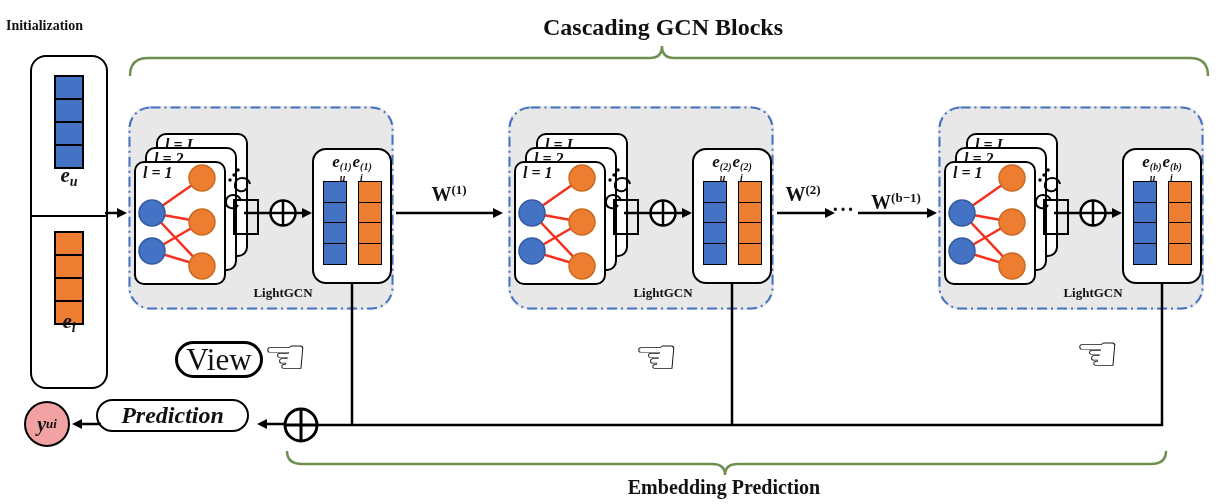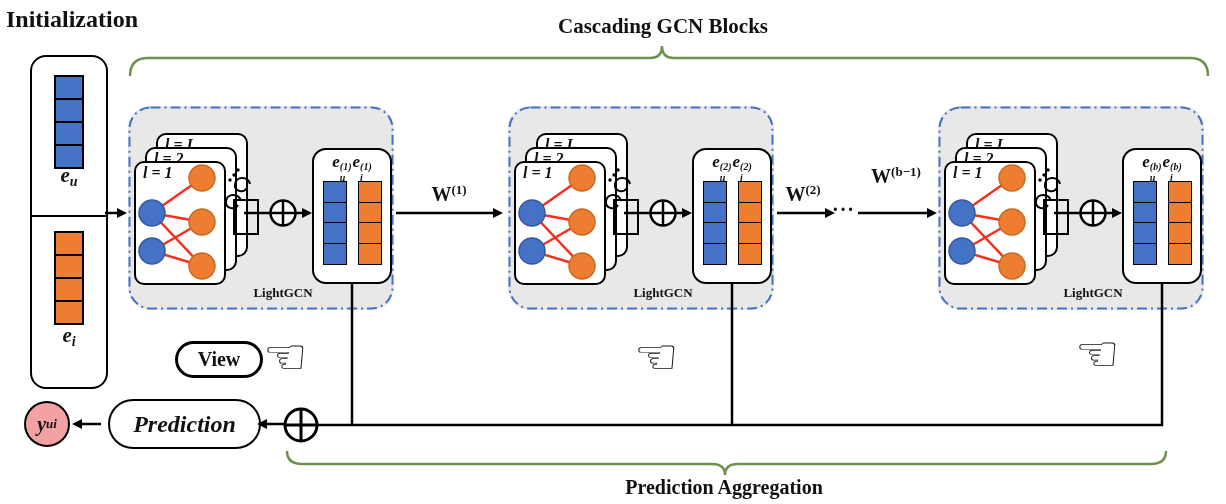--- a/index.html
+++ b/index.html
@@ -1,32 +1,32 @@
 <!DOCTYPE html>
 <html><head>
 <meta charset="utf-8">
 <style>
   html,body{margin:0;padding:0;background:#fff;}
   .canvas{position:relative;width:1226px;height:504px;background:#fff;overflow:hidden;
           font-family:"Liberation Serif",serif;color:#111;}
   .abs{position:absolute;}
   
-  .init-title{left:6px;top:6px;font-weight:bold;font-size:24px;}
-  .cascade-title{left:663px;top:14px;transform:translateX(-50%);font-weight:bold;font-size:21px;white-space:nowrap;}
+  .init-title{left:6px;top:18px;font-weight:bold;font-size:14px;}
+  .cascade-title{left:663px;top:14px;transform:translateX(-50%);font-weight:bold;font-size:24px;white-space:nowrap;}
   .agg-title{left:724px;top:476px;transform:translateX(-50%);font-weight:bold;font-size:20px;white-space:nowrap;}
   
   .init-box{left:30px;top:55px;width:74px;height:330px;background:#fff;border:2.5px solid #000;border-radius:16px;}
   .init-divider{position:absolute;left:0;top:158px;width:100%;border-top:2px solid #000;}
   .init-col{position:absolute;left:22px;display:flex;flex-direction:column;}
   .init-col.user{top:18px;} .init-col.item{top:174px;}
   .isq{width:26px;height:21px;border:2px solid #000;margin-top:-2px;}
   .isq:first-child{margin-top:0;}
   .blue-bg{background:#4472C4;} .orange-bg{background:#ED7D31;}
   .init-label{position:absolute;left:0;width:100%;text-align:center;font-weight:bold;font-style:italic;font-size:21px;}
-  .init-label.user{top:106px;} .init-label.item{top:266px;}
+  .init-label.user{top:106px;} .init-label.item{top:252px;}
   .sub{font-size:14px;vertical-align:-4px;}
   
   .block{top:106px;width:266px;height:204px;background:#E8E8E8;border-radius:22px;}
   .b1{left:128px;} .b2{left:508px;} .b3{left:938px;}
   .card{position:absolute;width:92px;height:124px;background:#fff;border:2px solid #000;border-radius:10px;box-sizing:border-box;}
   .card.back{left:28px;top:27px;} .card.mid{left:17px;top:41px;} .card.front{left:6px;top:55px;}
   .card-label{position:absolute;left:7px;top:1px;font-weight:bold;font-style:italic;font-size:16px;white-space:nowrap;}
   .graph{position:absolute;left:0;top:0;}
   .overlay{position:absolute;left:0;top:0;pointer-events:none;}
   .emb{position:absolute;left:184px;top:42px;width:80px;height:136px;background:#fff;border:2px solid #000;border-radius:14px;box-sizing:border-box;}
@@ -37,40 +37,40 @@
   .col{display:flex;flex-direction:column;}
   .sq{width:22px;height:20px;border:1.5px solid #000;margin-top:-1.5px;}
   .sq:first-child{margin-top:0;}
   .gcn-label{position:absolute;left:50px;top:179px;width:210px;text-align:center;font-weight:bold;font-size:13px;}
   
   .wlab{font-weight:bold;font-size:20px;transform:translateX(-50%);white-space:nowrap;}
   .wsup{font-size:13px;vertical-align:7px;}
   .wdots{font-weight:bold;font-size:20px;letter-spacing:1px;}
   
   .behavior{height:37px;border:3px solid #000;border-radius:20px;background:#fff;display:flex;align-items:center;
-            justify-content:center;font-weight:bold;font-size:20px;box-sizing:border-box;}
+            justify-content:center;font-weight:normal;font-size:31px;box-sizing:border-box;}
   .bv{left:175px;top:341px;width:88px;} .bc{left:552px;top:341px;width:84px;} .bb{left:993px;top:338px;width:86px;}
   .hand{font-family:"DejaVu Sans",sans-serif;font-size:50px;line-height:1;}
   .hv{left:263px;top:332px;} .hc{left:634px;top:332px;} .hb{left:1075px;top:329px;}
   
-  .prediction{left:108px;top:399px;width:153px;height:50px;border:2.5px solid #000;border-radius:25px;background:#fff;
+  .prediction{left:96px;top:399px;width:153px;height:33px;border:2.5px solid #000;border-radius:25px;background:#fff;
               display:flex;align-items:center;justify-content:center;font-weight:bold;font-style:italic;font-size:24px;box-sizing:border-box;}
   .yui{left:24px;top:401px;width:46px;height:46px;border:2.5px solid #000;border-radius:50%;background:#F2A2A2;
        display:flex;align-items:center;justify-content:center;font-weight:bold;font-style:italic;font-size:20px;box-sizing:border-box;}
   .ysub{font-size:13px;vertical-align:-4px;}
   .global-svg{left:0;top:0;z-index:3;pointer-events:none;}
 </style>
 </head>
 <body>
 
 <div class="canvas">
 
   <div class="abs init-title">Initialization</div>
   <div class="abs cascade-title">Cascading GCN Blocks</div>
-  <div class="abs agg-title">Prediction Aggregation</div>
+  <div class="abs agg-title">Embedding Prediction</div>
 
   <div class="abs init-box">
     <div class="init-col user">
       <div class="isq blue-bg"></div>
       <div class="isq blue-bg"></div>
       <div class="isq blue-bg"></div>
       <div class="isq blue-bg"></div>
     </div>
     <div class="init-label user"><span>e</span><span class="sub">u</span></div>
     <div class="init-divider"></div>
@@ -298,21 +298,21 @@
             <div class="sq orange-bg"></div>
           </div>
       </div>
     </div>
     <div class="gcn-label">LightGCN</div>
   </div>
 
   <div class="abs wlab" style="left:449px;top:182px;"><span>W</span><span class="wsup">(1)</span></div>
   <div class="abs wlab" style="left:803px;top:182px;"><span>W</span><span class="wsup">(2)</span></div>
   <div class="abs wdots" style="left:832px;top:198px;">···</div>
-  <div class="abs wlab" style="left:896px;top:164px;"><span>W</span><span class="wsup">(b−1)</span></div>
+  <div class="abs wlab" style="left:896px;top:190px;"><span>W</span><span class="wsup">(b−1)</span></div>
 
   <div class="abs behavior bv">View</div>
   <div class="abs hand hv">☜</div>
   <div class="abs hand hc">☜</div>
   <div class="abs hand hb">☜</div>
 
   <div class="abs prediction">Prediction</div>
   <div class="abs yui">
       <span>y</span>
       <span class="ysub">ui</span>

